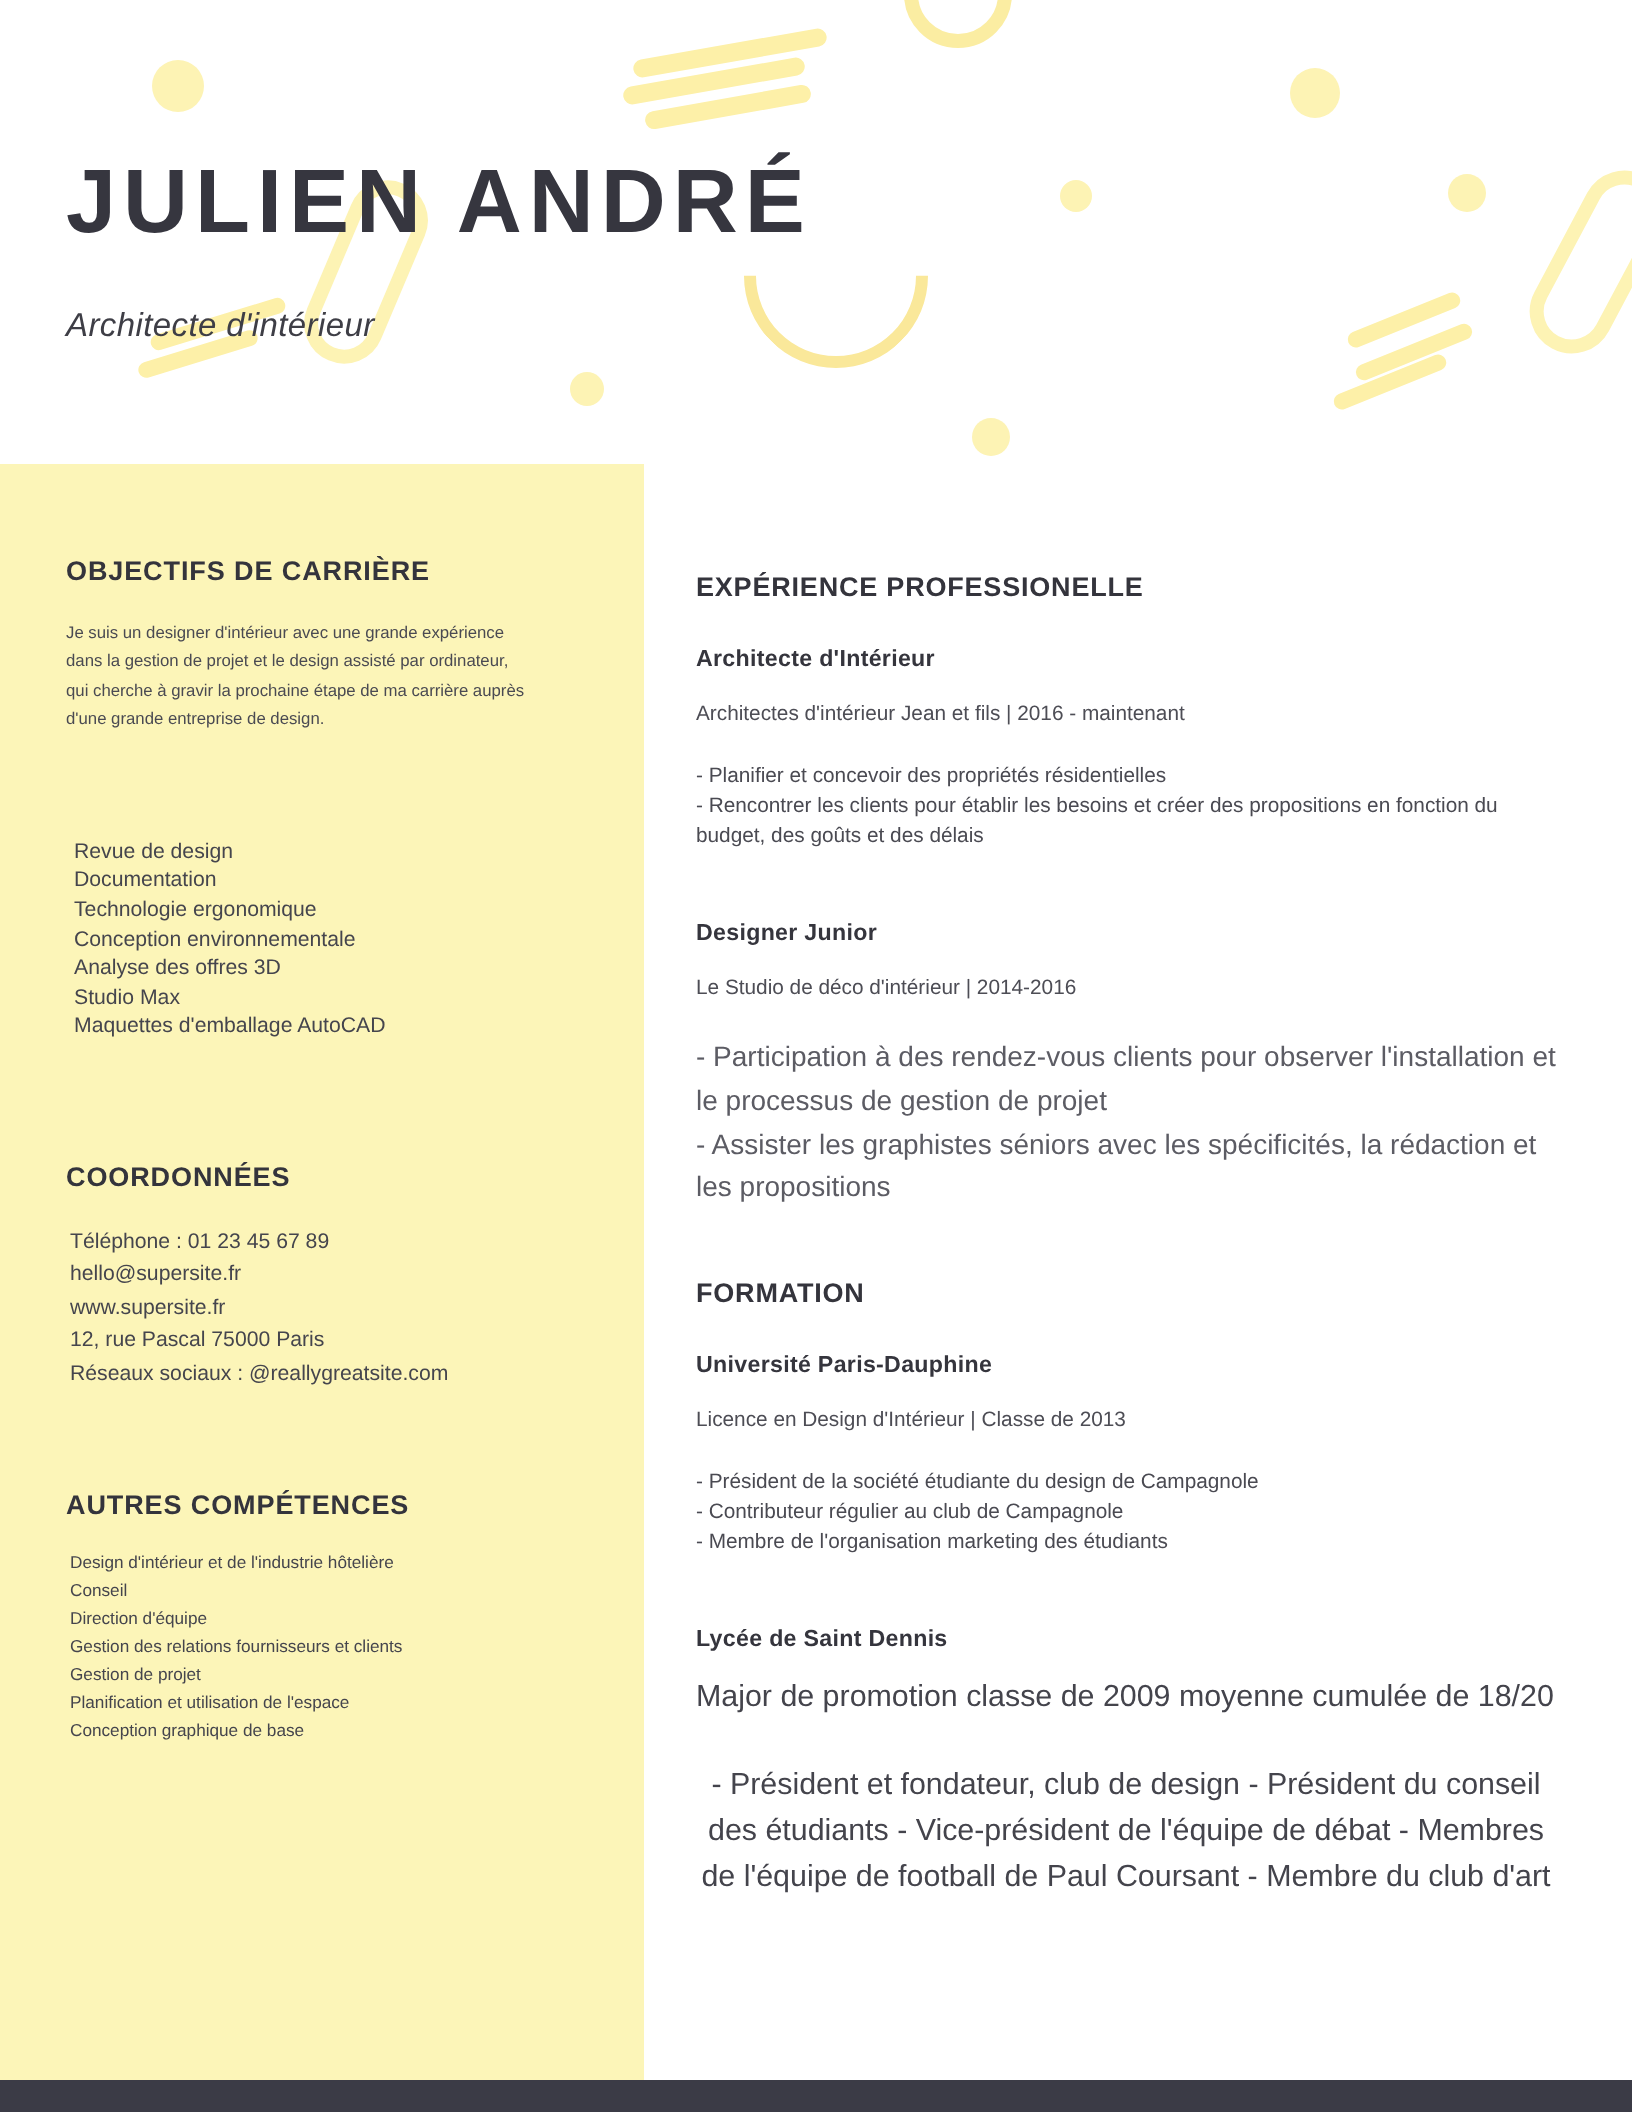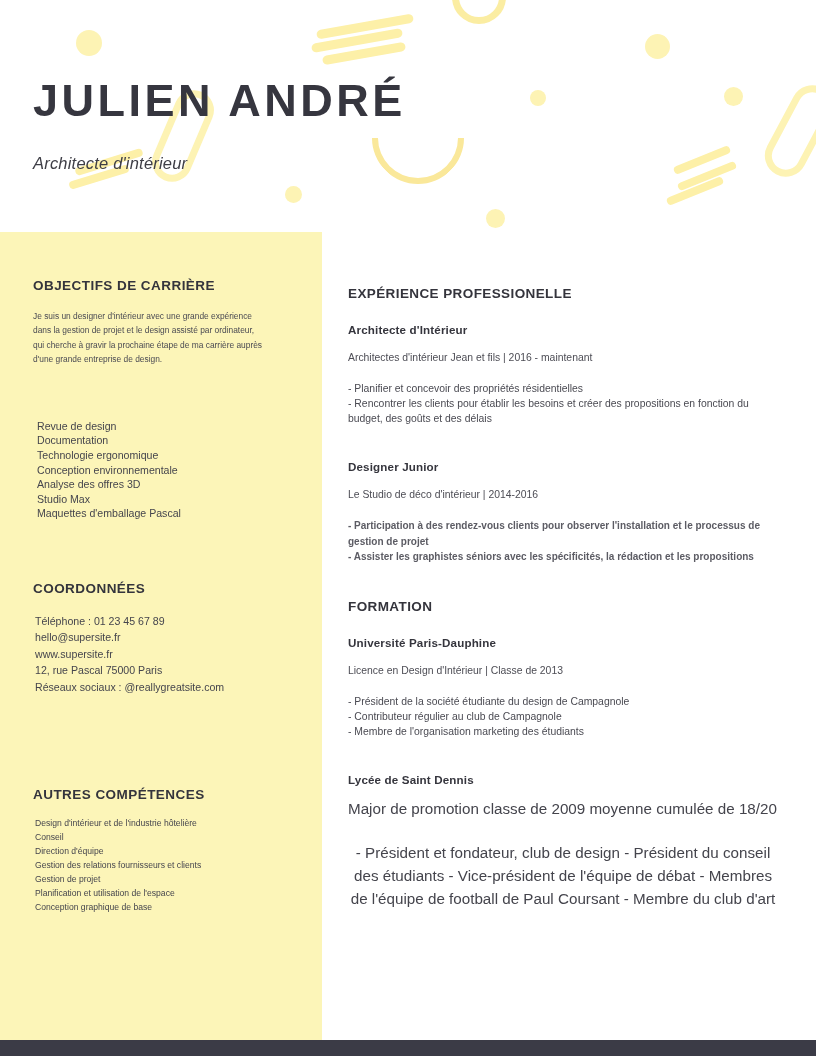--- a/index.html
+++ b/index.html
@@ -109,21 +109,21 @@
   }
   .skills-list { list-style: none; }
   .skills-list li {
     font-size: 8.6px;
     line-height: 1.62;
     color: #45454d;
     padding-left: 2px;
   }
   .block-objectifs { margin-bottom: 52px; }
   .block-qualifs { margin-bottom: 60px; }
-  .block-coord { margin-bottom: 92px; }
+  .block-coord { margin-bottom: 50px; }
   .block-coord .side-h { margin-bottom: 17px; }
   .block-qualifs .side-h { margin-bottom: 21px; }
   .block-skills .side-h { margin-bottom: 15px; }
 
   
   .main-h {
     font-size: 13.5px;
     font-weight: 700;
     letter-spacing: 0.4px;
     color: #34343c;
@@ -141,24 +141,23 @@
     color: #4d4d55;
     margin-bottom: 18px;
   }
   .bullets { list-style: none; }
   .bullets li {
     font-size: 10.4px;
     line-height: 1.45;
     color: #4a4a52;
   }
   .bullets-small li {
-    font-size: 10px;
+    font-size: 14px;
     line-height: 1.55;
     color: #5c5c64;
-    font-weight: bold;
   }
   .entry { margin-bottom: 34px; }
   .entry-tight { margin-bottom: 30px; }
   .sec-exp { margin-bottom: 34px; }
   .sec-form { margin-top: 26px; }
 
   .big-line {
     font-size: 15.2px;
     line-height: 1.45;
     color: #44444c;
@@ -226,21 +225,21 @@
     </section>
 
     <section class="block-qualifs">
       <ul class="side-list">
         <li>Revue de design</li>
         <li>Documentation</li>
         <li>Technologie ergonomique</li>
         <li>Conception environnementale</li>
         <li>Analyse des offres 3D</li>
         <li>Studio Max</li>
-        <li>Maquettes d'emballage Pascal</li>
+        <li>Maquettes d'emballage AutoCAD</li>
       </ul>
     </section>
 
     <section class="block-coord">
       <div class="side-h">COORDONNÉES</div>
       <ul class="contact-list">
         <li>Téléphone : 01 23 45 67 89</li>
         <li>hello@supersite.fr</li>
         <li>www.supersite.fr</li>
         <li>12, rue Pascal 75000 Paris</li>

